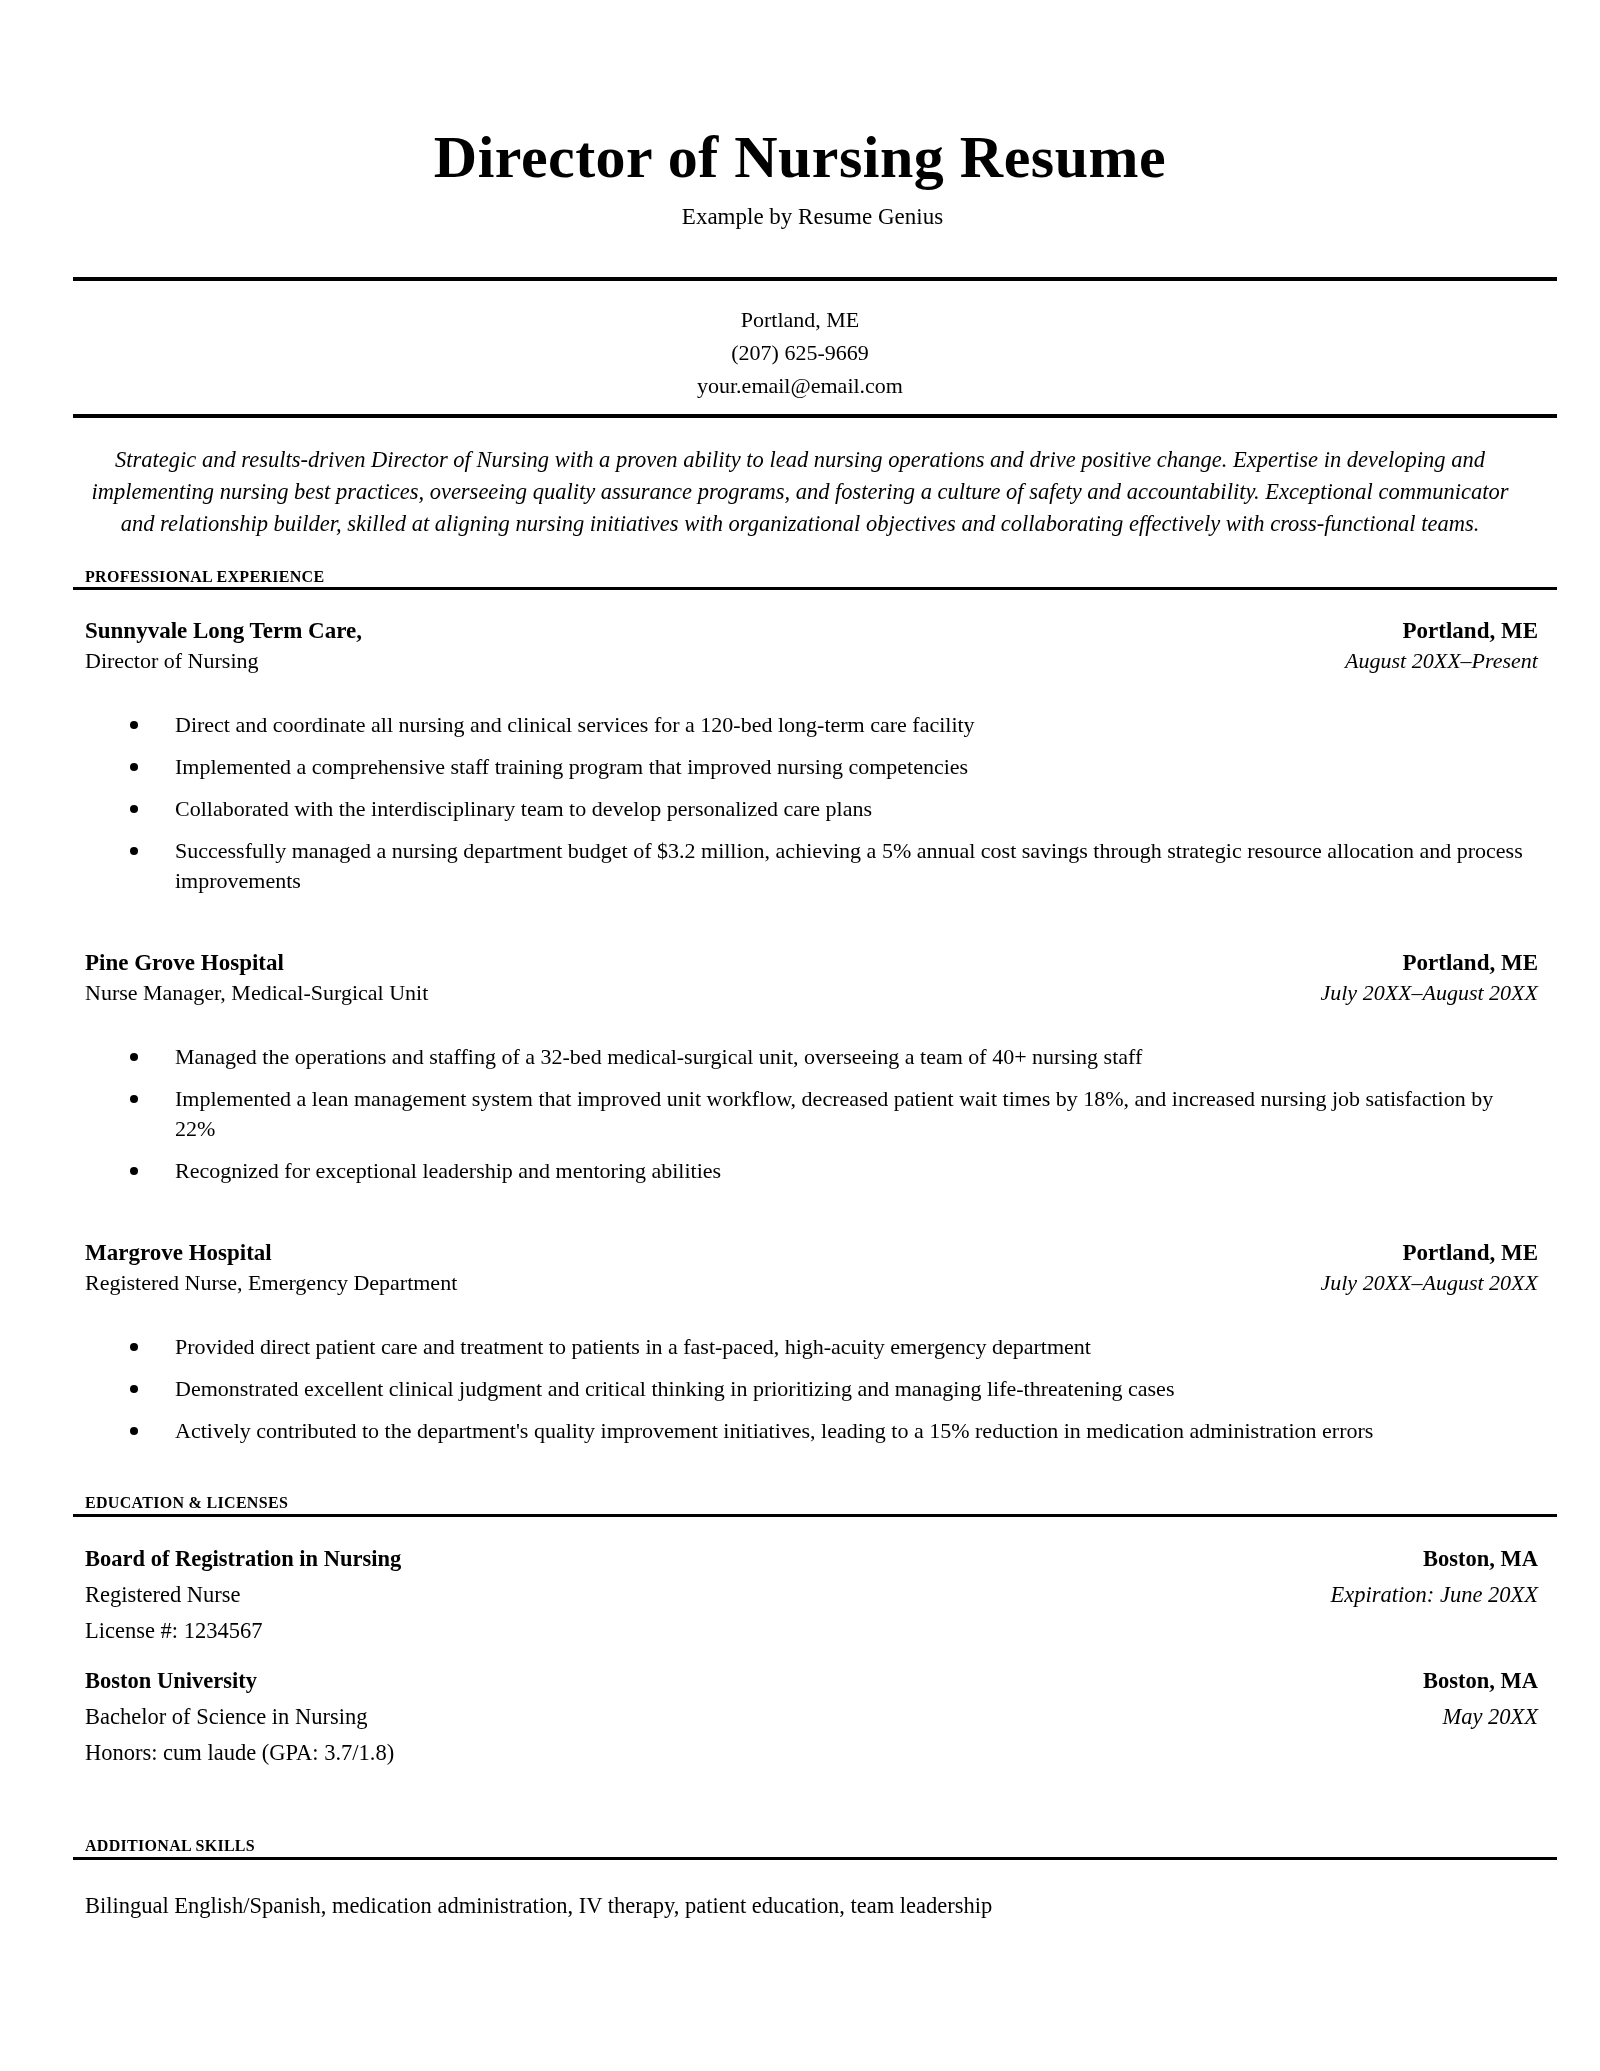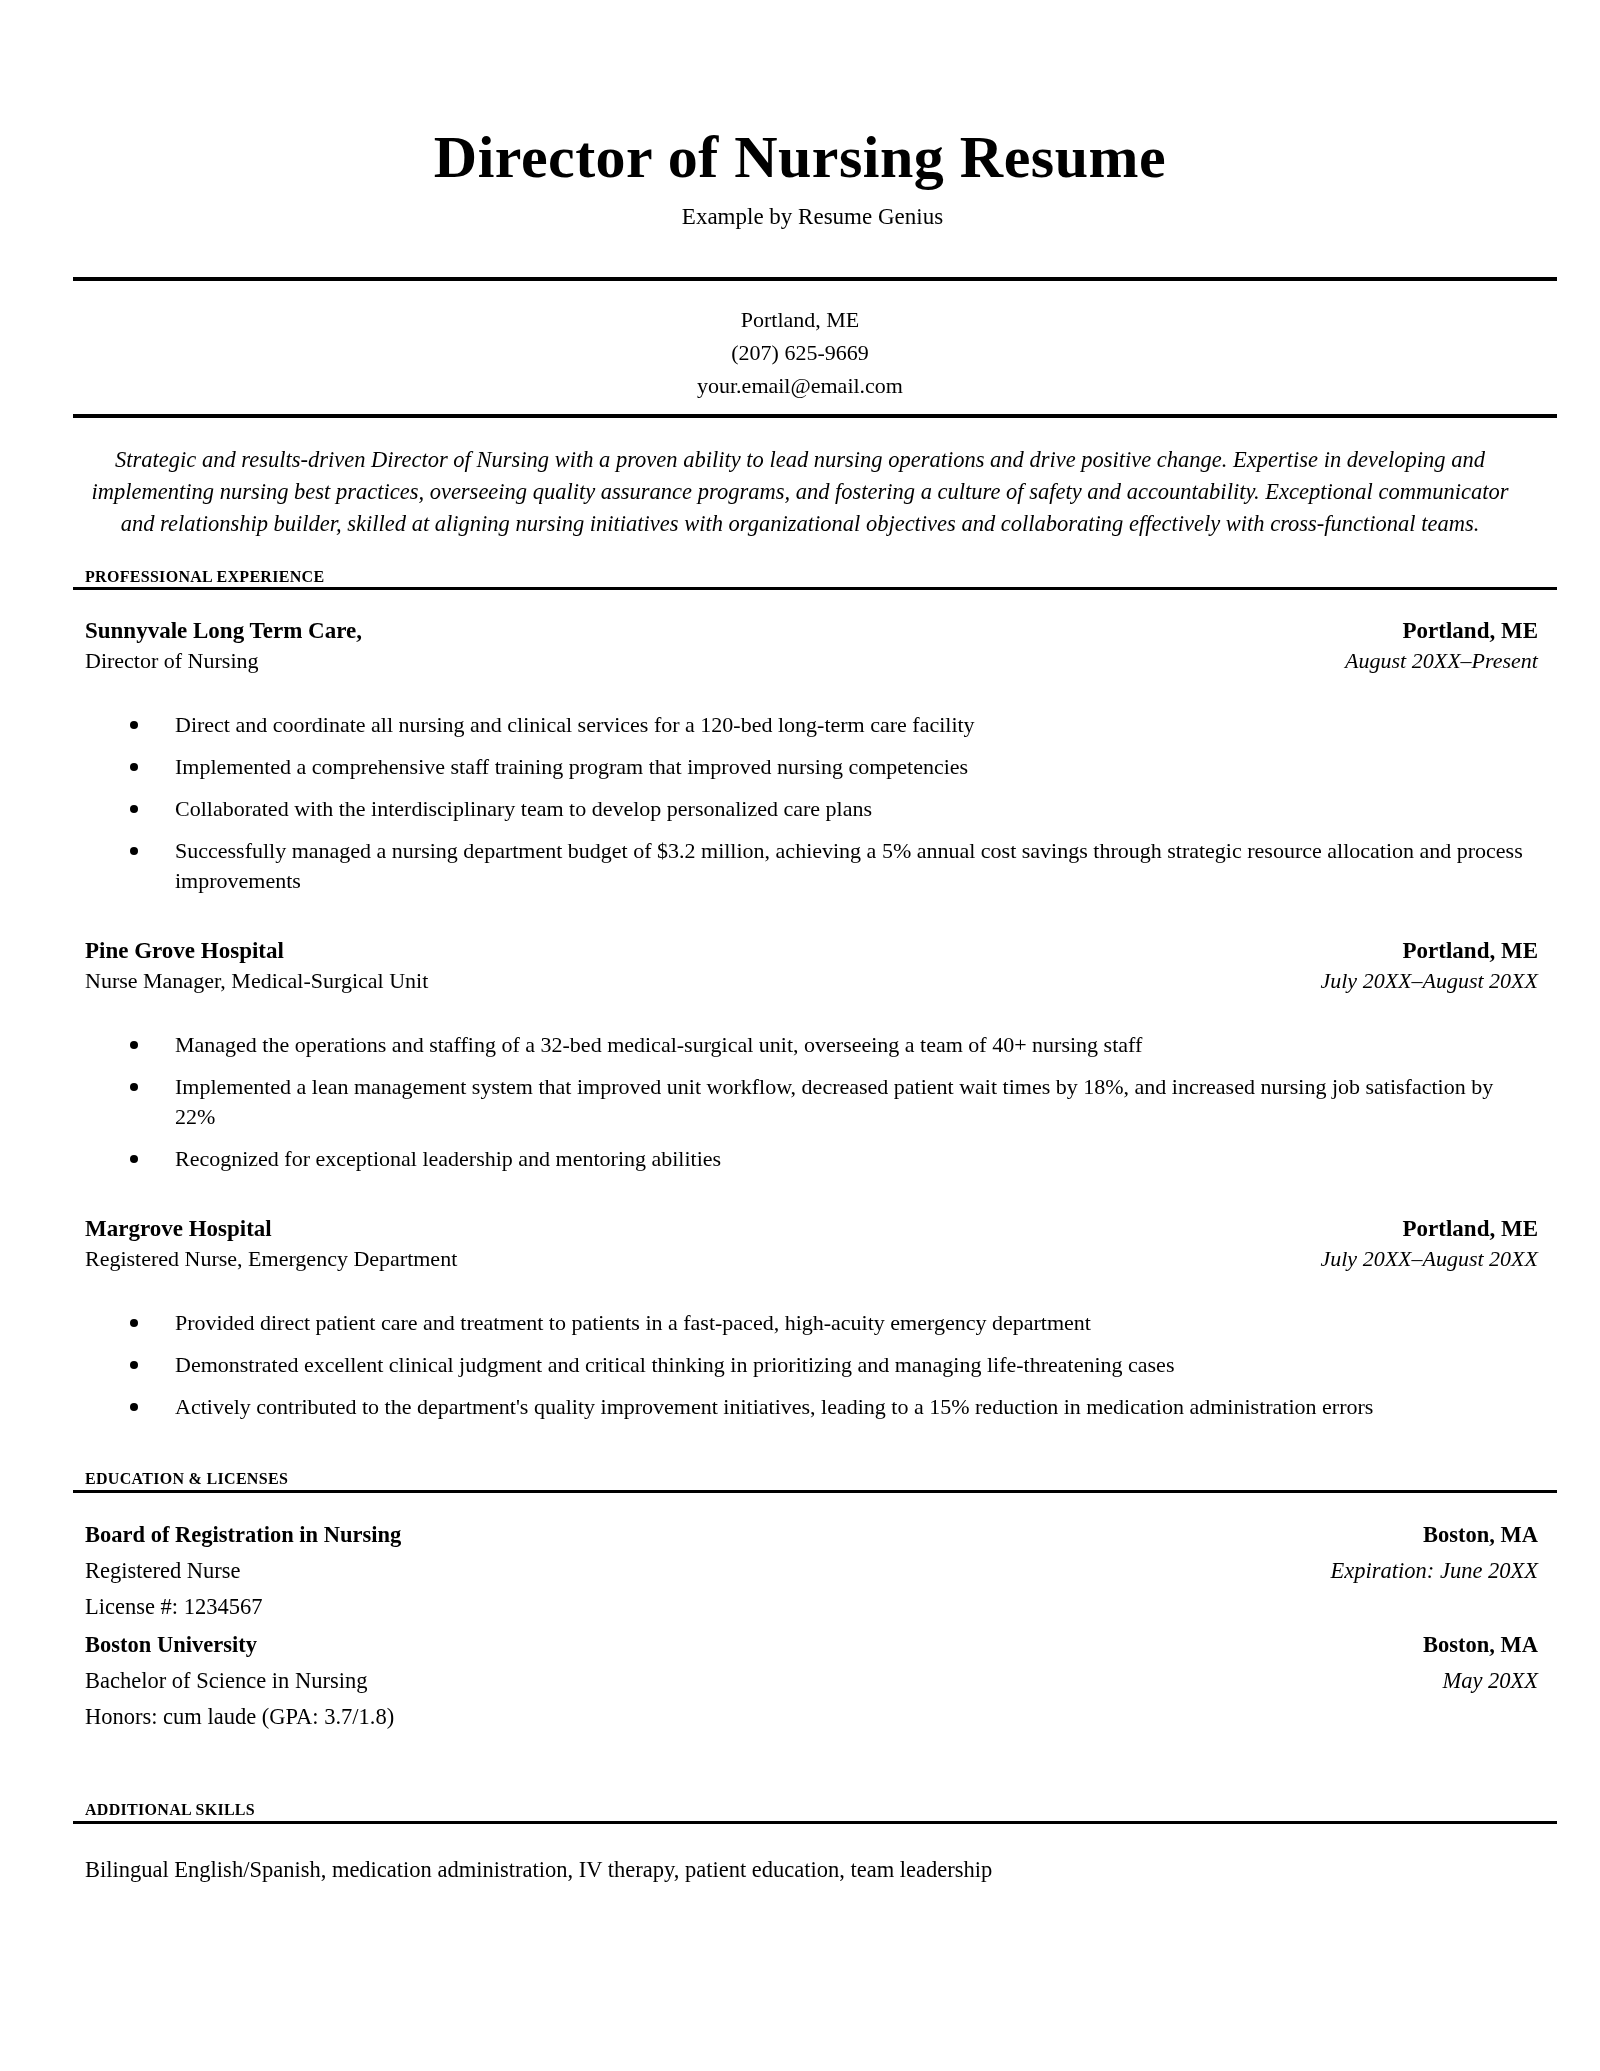--- a/index.html
+++ b/index.html
@@ -64,21 +64,21 @@
   h2.section-heading {
     margin: 0 62px 0 85px;
     font-size: 16px;
     font-weight: 700;
     line-height: 1.1;
     letter-spacing: 0.3px;
   }
 
   
   .job { margin: 26px 62px 0 85px; }
-  .job + .job { margin-top: 40px; }
+  .job + .job { margin-top: 52px; }
   .row {
     display: flex;
     justify-content: space-between;
     align-items: baseline;
     line-height: 30px;
   }
   .bold { font-weight: 700; }
   .company, .loc { font-size: 23px; }
   .italic { font-style: italic; }
 
@@ -105,21 +105,21 @@
   }
 
   
   .edu {
     display: flex;
     justify-content: space-between;
     margin: 24px 62px 0 85px;
     line-height: 36px;
     font-size: 22.5px;
   }
-  .edu + .edu { margin-top: 2px; gap: 13px; }
+  .edu + .edu { margin-top: 14px; gap: 13px; }
   .edu-right { text-align: right; }
 
   
   section.skills { margin-top: 66px; }
   .skills-text {
     margin: 30px 62px 0 85px;
     font-size: 22.5px;
     line-height: 32px;
   }
 </style>

